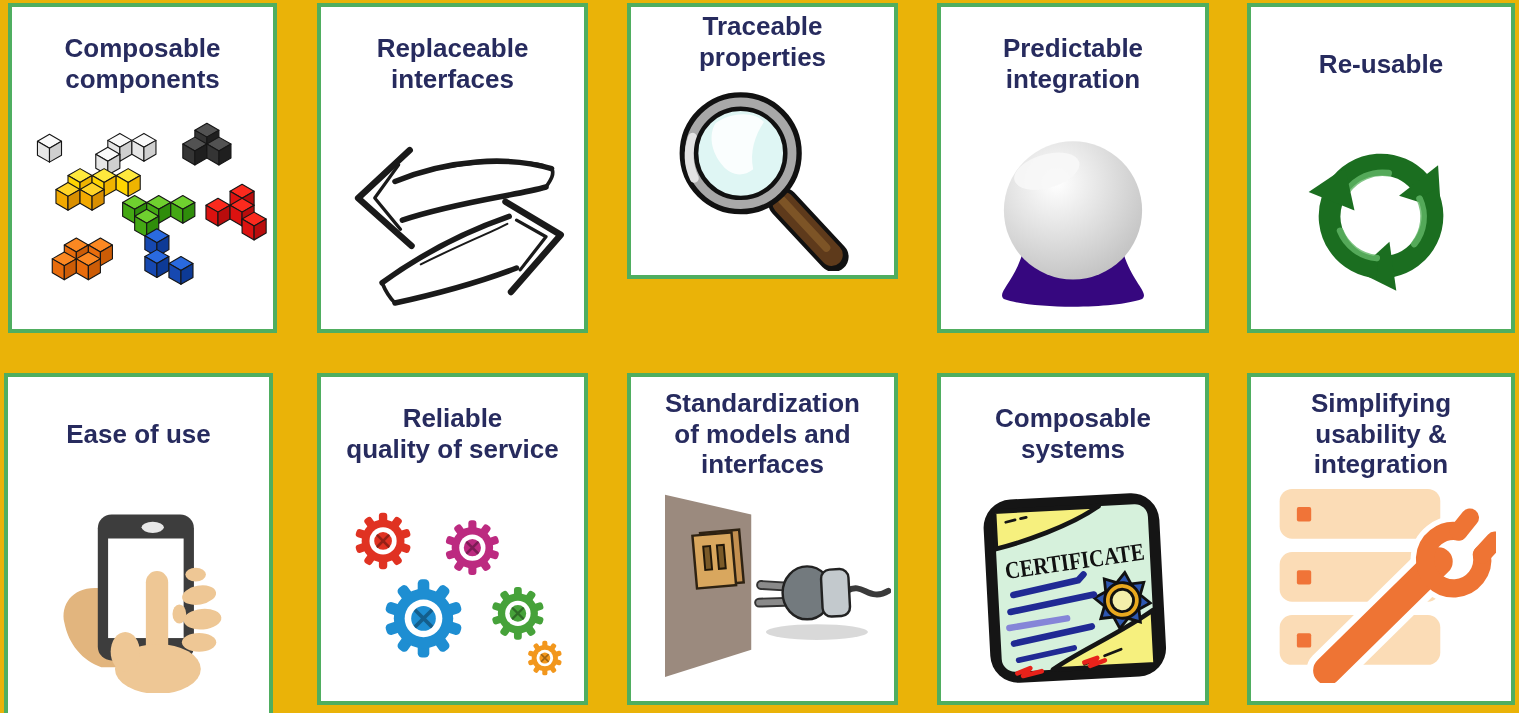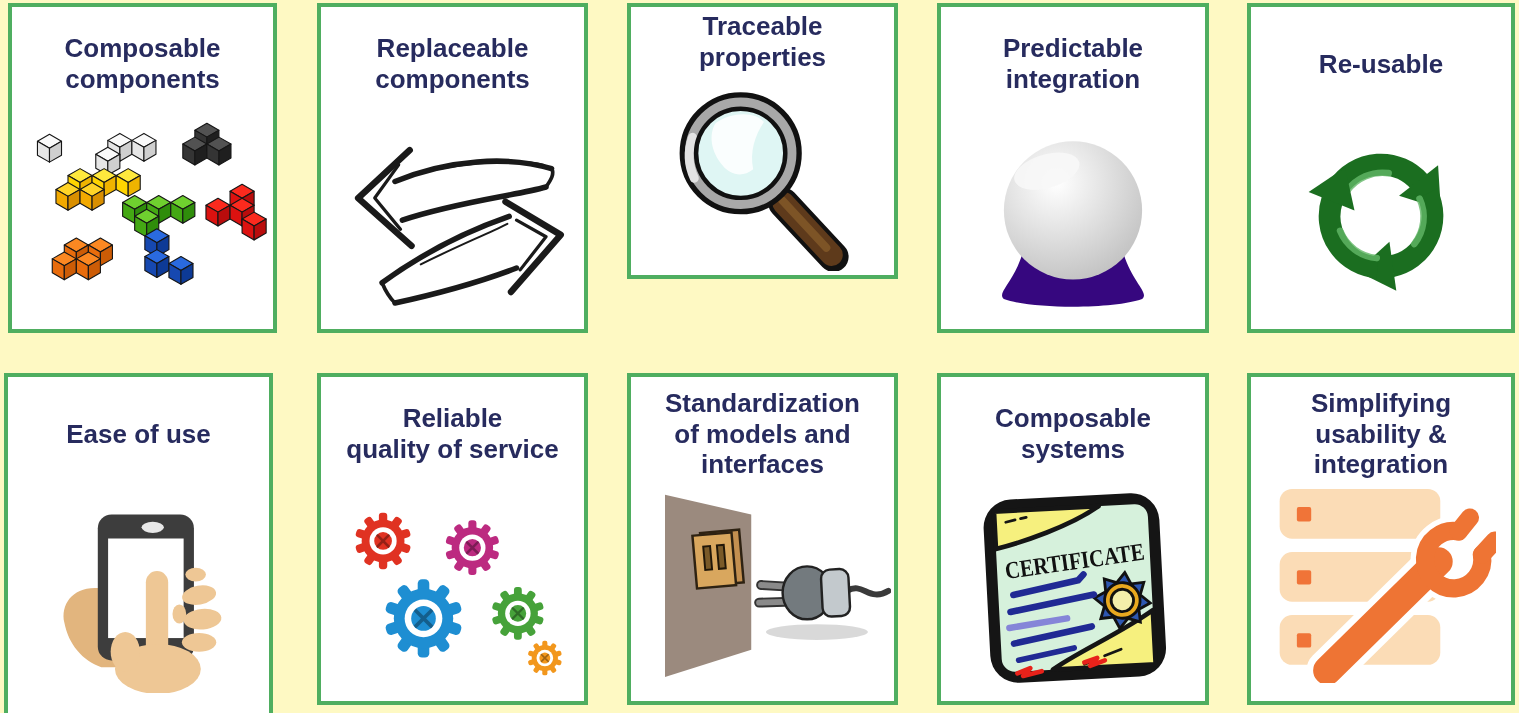--- a/index.html
+++ b/index.html
@@ -1,16 +1,16 @@
 <!DOCTYPE html>
 <html><head>
 <meta charset="utf-8">
 <style>
   html,body{margin:0;padding:0;background:#ffffff;}
-  .canvas{position:relative;width:1519px;height:713px;background:#fef9c3;overflow:hidden;
+  .canvas{position:relative;width:1519px;height:713px;background:#eab308;overflow:hidden;
           font-family:"Liberation Sans",sans-serif;}
   .card{position:absolute;background:#fff;border:4px solid #4fae60;box-sizing:border-box;
         display:flex;flex-direction:column;}
   .card-title{white-space:pre-line;text-align:center;color:#272b5e;
         font-weight:700;font-size:26px;line-height:1.18;
         height:106px;display:flex;align-items:center;justify-content:center;padding:4px 6px 0 6px;}
   .card-icon{flex:1;display:flex;align-items:flex-start;justify-content:center;padding-bottom:4px;}
   svg{display:block;}
   
   .cub-w{--t:#fafafa;--l:#e6e6e6;--r:#cfcfcf}
@@ -92,21 +92,21 @@
           <use href="#cube" x="76" y="153" class="cub-o"></use>
         <use href="#cube" x="150" y="128" class="cub-b"></use>
           <use href="#cube" x="150" y="150.5" class="cub-b"></use>
           <use href="#cube" x="176" y="158" class="cub-b"></use>
       </svg>
     </div>
   </div>
 
   <div class="card" style="left:317px;top:3px;width:271px;height:330px">
     <div class="card-title">Replaceable
-components</div>
+interfaces</div>
     <div class="card-icon">
       <svg width="250" height="198" viewBox="0 0 250 215">
         <path class="sk" stroke-width="7" d="M78,36 L22,88 L80,140"></path>
         <path class="sk" stroke-width="3.5" d="M66,52 L40,88 L68,122"></path>
         <path class="sk" stroke-width="6" d="M62,70 C120,46 185,42 232,56"></path>
         <path class="sk" stroke-width="6" d="M70,112 C130,92 190,86 226,76"></path>
         <path class="sk" stroke-width="4" d="M232,56 C236,62 230,70 226,76"></path>
         <path class="sk" stroke-width="2.2" d="M100,58 C150,48 200,46 224,52"></path>
         <path class="sk" stroke-width="7" d="M182,92 L242,128 L188,190"></path>
         <path class="sk" stroke-width="3.5" d="M194,112 L226,130 L198,166"></path>

